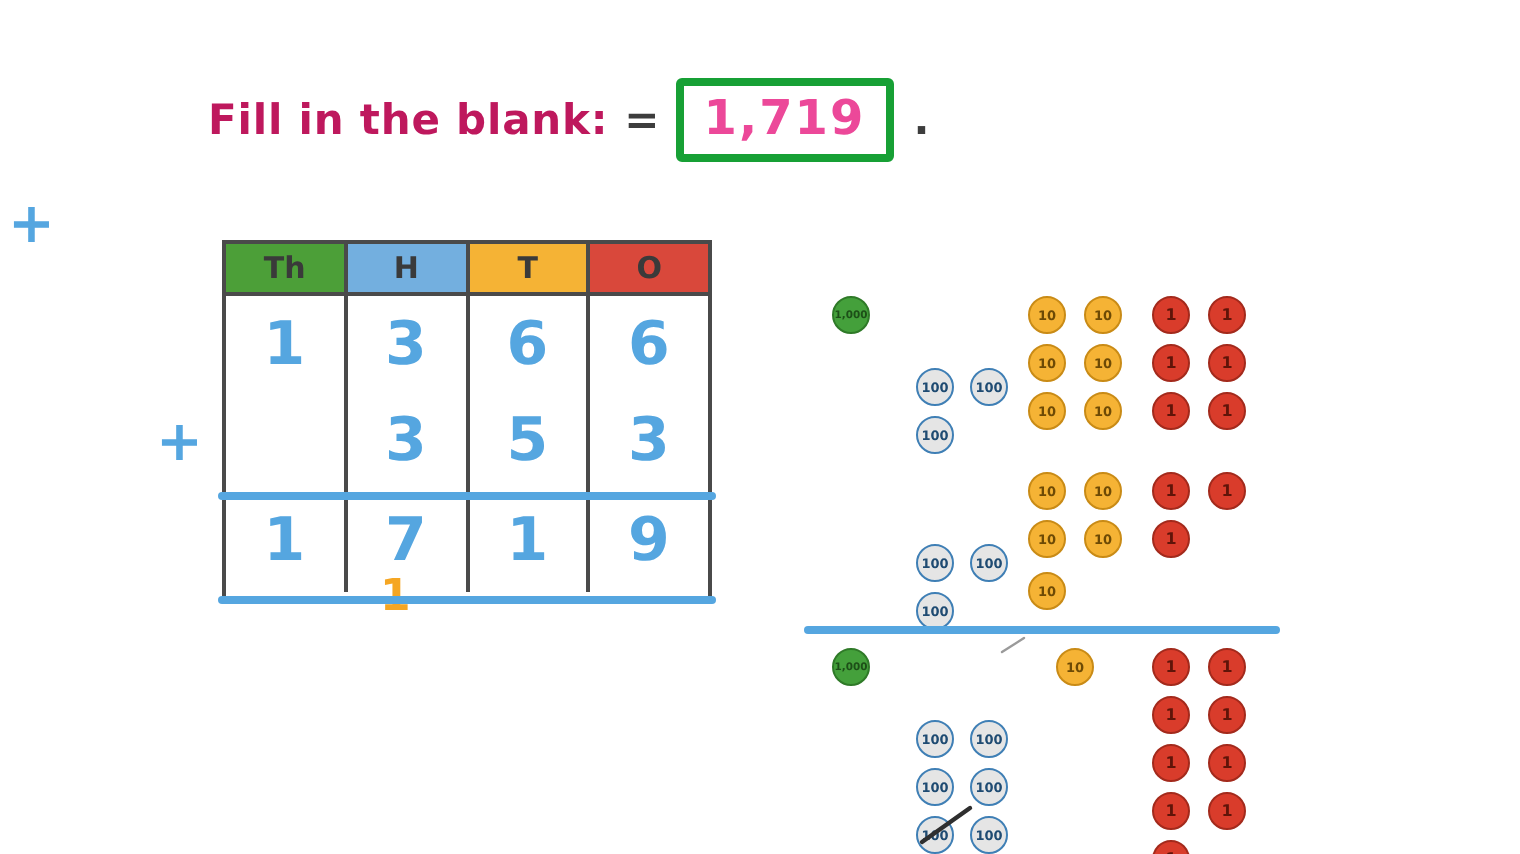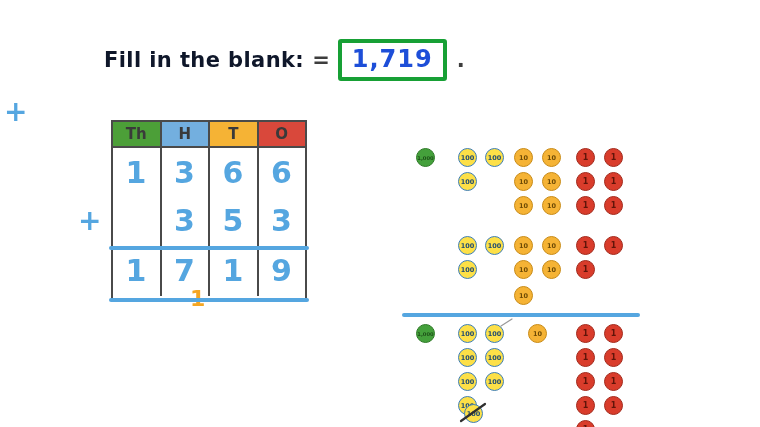--- a/index.html
+++ b/index.html
@@ -21,21 +21,21 @@
     position: absolute;
     left: 104px;
     top: 38px;
     display: flex;
     align-items: center;
     height: 44px;
   }
   .q-text {
     font-size: 21px;
     font-weight: 600;
-    color: #0f172a;
+    color: #be185d;
     letter-spacing: 0.4px;
     white-space: pre;
   }
   #expression-wrap {
     position: relative;
     margin-left: 8px;
     padding: 0 3px 4px 3px;
   }
   #expression-wrap .q-text { letter-spacing: 1.2px; }
   #expression-underline {
@@ -75,21 +75,21 @@
     font-weight: 700;
     margin-left: 10px;
     color: #3d3d3d;
   }
 
   
   #column-addition {
     position: absolute;
     left: 111px;
     top: 120px;
-    width: 196px;
+    width: 245px;
   }
   #pv-header {
     display: flex;
     height: 28px;
     border: 2px solid #4a4a4a;
     box-sizing: border-box;
   }
   .pv-head-cell {
     flex: 1 1 0;
     display: flex;
@@ -206,23 +206,24 @@
     font-size: 6.5px;
     font-weight: 700;
     box-sizing: border-box;
   }
   .counter.thousand {
     background: #44a03b;
     border: 1.6px solid #2f7a28;
     color: #1d4f18;
   }
   .counter.hundred {
-    background: #fde047;
+    background: #e5e5e5;
     border: 1.6px solid #3f7fb5;
     color: #1f4b72;
+    margin-top: 36px;
   }
   .counter.ten {
     background: #f5b335;
     border: 1.6px solid #c98b16;
     color: #6d4a05;
   }
   .counter.one {
     background: #d93c2b;
     border: 1.6px solid #a32a1c;
     color: #5f1409;
@@ -250,21 +251,21 @@
     height: 10px;
   }
 </style>
 </head>
 <body>
 
 <div id="question-line">
   <span class="q-text">Fill in the blank:</span>
   <span id="equals-sign">=</span>
   <span id="answer-box" style="border-color: rgb(23, 160, 53);">
-    <span id="answer-value" style="color: #1d4ed8;">1,719</span>
+    <span id="answer-value" style="color: #ec4899;">1,719</span>
   </span>
   <span id="period-mark">.</span>
 </div>
 
 <div id="plus-left">+</div>
 
 <div id="column-addition">
   <div id="pv-header">
     <div class="pv-head-cell" style="background: rgb(76, 159, 56);">
       <span>Th</span>

